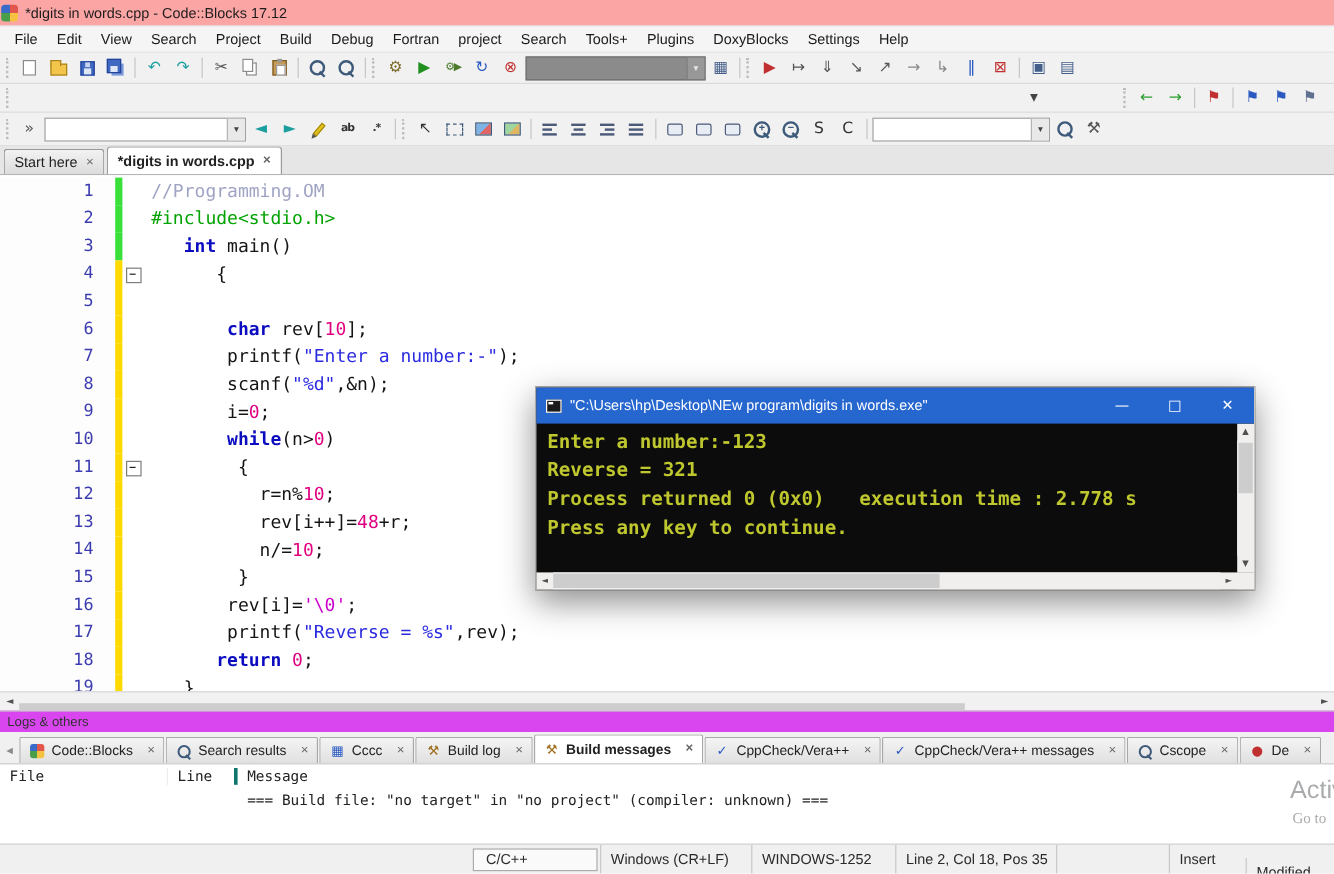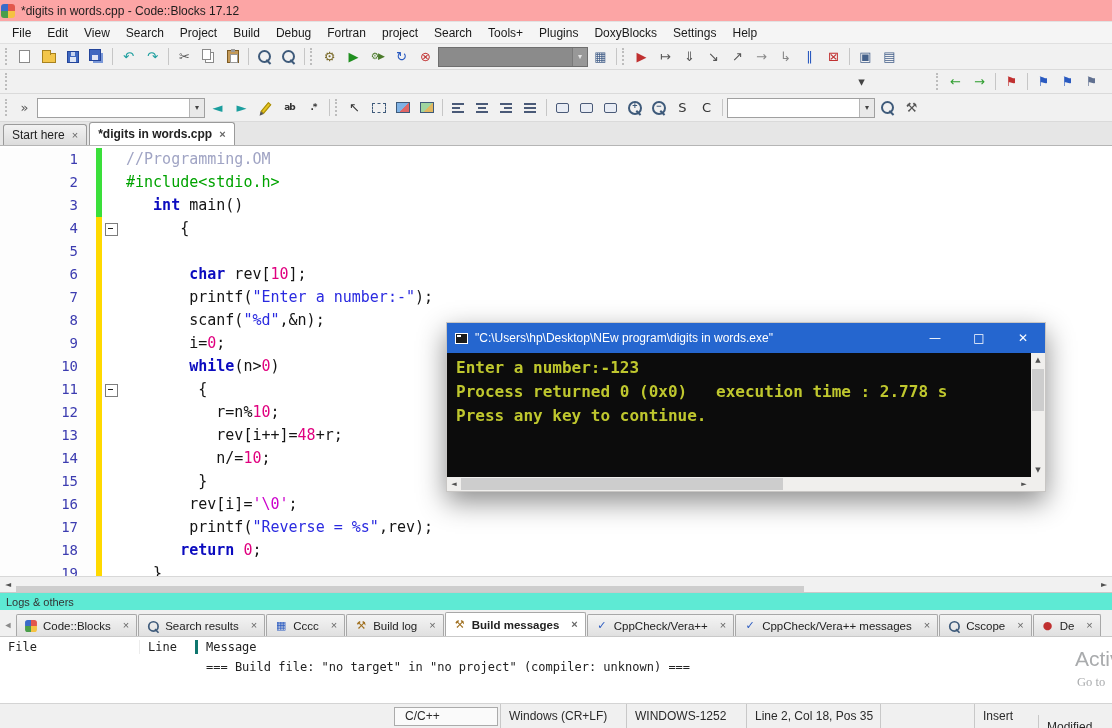--- a/index.html
+++ b/index.html
@@ -117,21 +117,21 @@
   .con-vscroll{width:14px;background:#f0efed;display:flex;flex-direction:column;flex:none;}
   .con-vscroll .sb-btn,.con-hrow .sb-btn{width:14px;height:14px;font-size:7px;}
   .con-vscroll .sb-track{background:#f0efed;}
   .con-vscroll .sb-thumb{left:1px;right:1px;top:2px;height:42px;}
   .con-hrow{height:14px;display:flex;flex:none;background:#f0efed;}
   .con-hrow .sb-track{background:#f0efed;}
   .con-hrow .sb-thumb{top:1px;bottom:1px;left:0;width:58%;}
   .con-corner{width:14px;height:14px;background:#f0efed;flex:none;}
 
   
-  .logs-cap{height:18px;background:#5eead4;border-top:1px solid #c9c9c9;display:flex;align-items:center;padding-left:6px;font-size:11px;color:#333;}
+  .logs-cap{height:18px;background:#d946ef;border-top:1px solid #c9c9c9;display:flex;align-items:center;padding-left:6px;font-size:11px;color:#333;}
   .ltabs{height:26px;background:#f0f0f0;display:flex;align-items:flex-end;overflow:hidden;}
   .ltab-scroll{width:16px;height:22px;display:flex;align-items:center;justify-content:center;color:#8a8a8a;font-size:9px;flex:none;}
   .ltab-scroll::before{content:"◄";}
   .ltab{height:22px;display:flex;align-items:center;gap:5px;padding:0 7px;border:1px solid #a8a8a8;border-bottom:none;background:linear-gradient(#f4f4f4,#e0e0e0);font-size:11.5px;margin-right:1px;border-radius:2px 2px 0 0;white-space:nowrap;flex:none;}
   .ltab.active{background:#fff;font-weight:bold;height:24px;}
   .ltab .ic{width:14px;height:14px;display:inline-flex;align-items:center;justify-content:center;font-size:11px;font-family:"DejaVu Sans",sans-serif;flex:none;}
   .logs-body{height:67px;background:#fff;border-top:1px solid #c9c9c9;font-family:"DejaVu Sans Mono","Liberation Mono",monospace;font-size:12px;overflow:hidden;}
   .log-hdr,.log-row{display:flex;height:20px;align-items:center;color:#222;}
   .c-file{width:140px;padding-left:8px;border-right:1px solid #ececec;flex:none;overflow:hidden;}
   .c-line{width:58px;padding-left:8px;border-right:3px solid #0f766e;flex:none;overflow:hidden;}
@@ -436,21 +436,21 @@
   <div class="con-title" style="background: rgb(37, 102, 207);">
     <span class="i-conwin"></span>
     <span class="con-title-text">"C:\Users\hp\Desktop\NEw program\digits in words.exe"</span>
     <span class="con-btns">
         <span class="con-btn">—</span>
         <span class="con-btn">□</span>
         <span class="con-btn">✕</span>
       </span>
   </div>
   <div class="con-main">
-    <div class="con-text" style="color: rgb(191, 199, 46);"><div class="con-line">Enter a number:-123</div><div class="con-line">Process returned 0 (0x0)   execution time : 2.778 s</div><div class="con-line">Press any key to continue.</div></div>
+    <div class="con-text" style="color: rgb(191, 199, 46);"><div class="con-line">Enter a number:-123</div><div class="con-line">Reverse = 321</div><div class="con-line">Process returned 0 (0x0)   execution time : 2.778 s</div><div class="con-line">Press any key to continue.</div></div>
     <div class="con-vscroll">
       <span class="sb-btn u"></span>
       <span class="sb-track">
           <span class="sb-thumb"></span>
         </span>
       <span class="sb-btn d"></span>
     </div>
   </div>
   <div class="con-hrow">
     <span class="sb-btn l"></span>

